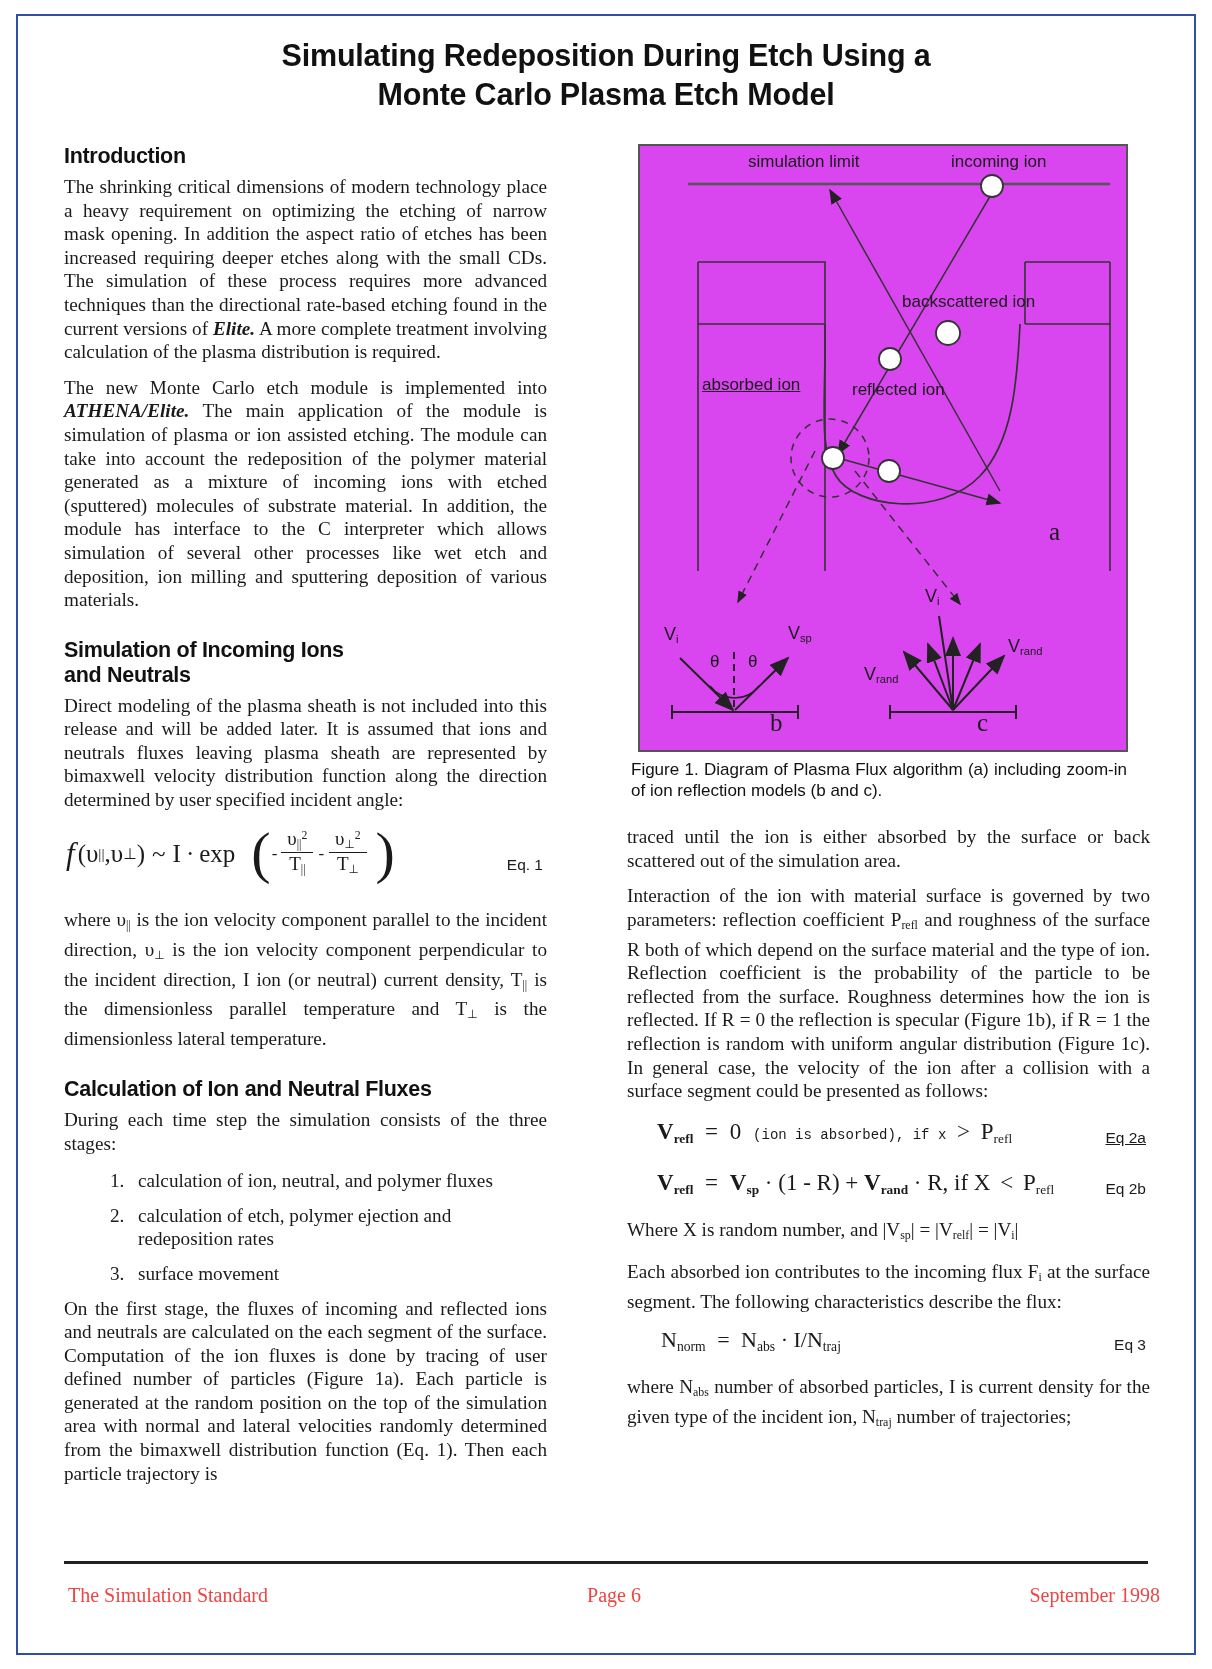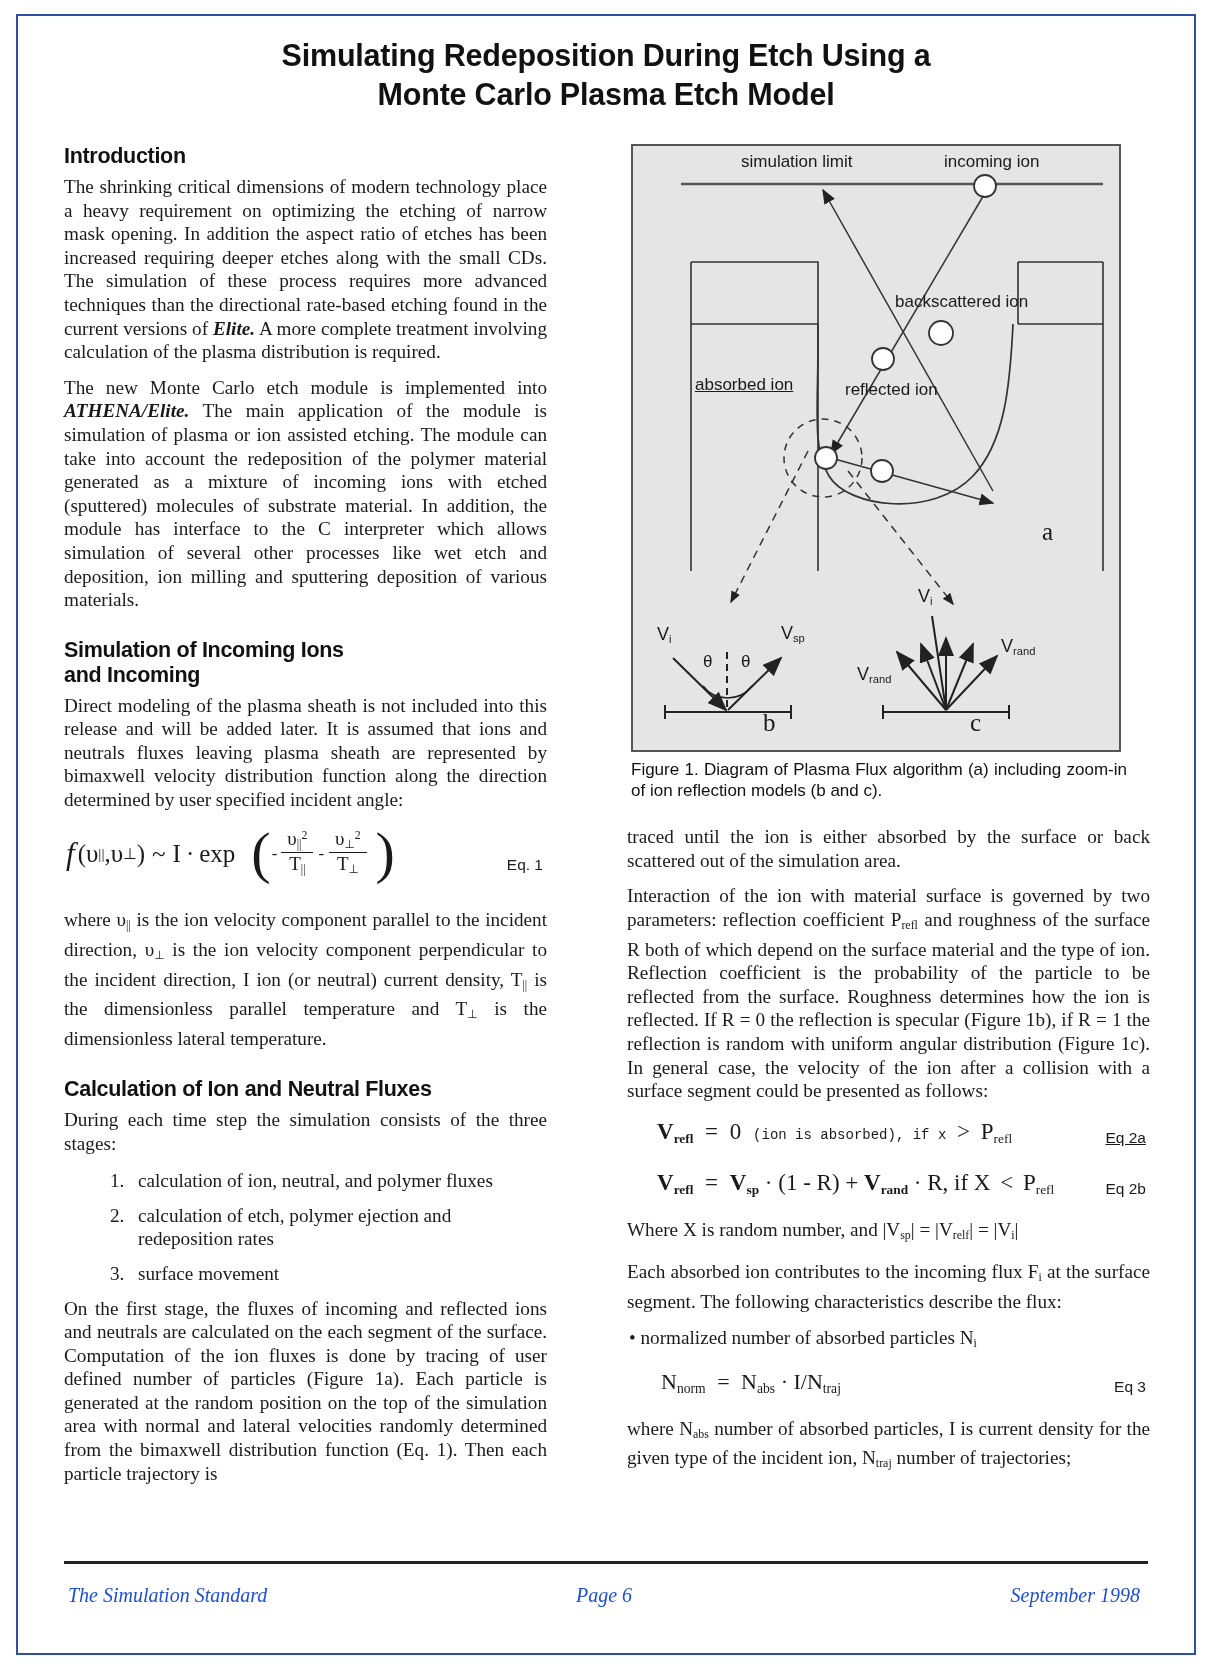--- a/index.html
+++ b/index.html
@@ -131,22 +131,22 @@
     content:counter(st) ".";
     position:absolute;left:0;top:0;
   }
 
   
   .figure-box{
     position:relative;
     width:490px;height:608px;
     border:2.5px solid #555;
     box-sizing:border-box;
-    background:#e5e5e5;
-    margin-left:4px;
+    background:#d946ef;
+    margin-left:11px;
   }
   .figure-box svg{display:block;}
   .fig-caption{
     width:496px;
     margin:7px 0 0 4px;
     font-family:"Liberation Sans", sans-serif;
     font-size:17px;
     line-height:21px;
     text-align:justify;
     color:#111;
@@ -177,26 +177,25 @@
   }
 
   
   .footer-rule{
     position:absolute;
     left:24px;right:24px;bottom:76px;
     height:3px;background:#222;
   }
   .footer{
     position:absolute;
-    left:24px;right:28px;bottom:22px;
+    left:24px;right:8px;bottom:22px;
     height:34px;
     font-family:"Liberation Serif", serif;
-    font-style:italic;
     font-size:20px;
-    color:#1d4ed8;
+    color:#ef4444;
   }
   .footer .fl{position:absolute;left:4px;top:0;}
   .footer .fc{position:absolute;left:0;right:0;text-align:center;top:0;}
   .footer .fr{position:absolute;right:4px;top:0;}
 </style>
 </head>
 <body>
 
 <div class="page-frame"></div>
 
@@ -212,21 +211,21 @@
     <div class="col-left">
 
       <h2 class="sec">Introduction</h2>
 
       <p class="body"><span>The shrinking critical dimensions of modern technology place a heavy requirement on optimizing the etching of narrow mask opening. In addition the aspect ratio of etches has been increased requiring deeper etches along with the small CDs. The simulation of these process requires more advanced techniques than the directional rate-based etching found in the current versions of </span><span class="bi">Elite.</span><span> A more complete treatment involving calculation of the plasma distribution is required.</span></p>
 
       <p class="body"><span>The new Monte Carlo etch module is implemented into </span><span class="bi">ATHENA/Elite.</span><span> The main application of the module is simulation of plasma or ion assisted etching. The module can take into account the redeposition of the polymer material generated as a mixture of incoming ions with etched (sputtered) molecules of substrate material. In addition, the module has interface to the C interpreter which allows simulation of several other processes like wet etch and deposition, ion milling and sputtering deposition of various materials.</span></p>
 
       <h2 class="sec tight">
         <span>Simulation of Incoming Ions</span>
-        <span class="l2">and Incoming</span>
+        <span class="l2">and Neutrals</span>
       </h2>
 
       <p class="body">Direct modeling of the plasma sheath is not included into this release and will be added later. It is assumed that ions and neutrals fluxes leaving plasma sheath are represented by bimaxwell velocity distribution function along the direction determined by user specified incident angle:</p>
 
       <div class="eq1-wrap">
         <div class="eq1">
           <span class="fn">f</span>
           <span>(</span>
           <span>υ</span>
             <sub>||</sub>
@@ -374,21 +373,20 @@
         <span> · R, if X</span>
         <span style="padding:0 4px">&lt;</span>
         <span>P</span><sub>refl</sub>
         <span class="eqno2" style="top:6px;">Eq 2b</span>
       </div>
 
       <p class="body"><span>Where X is random number, and |V</span><sub>sp</sub><span>|  =  |V</span><sub>relf</sub><span>|  =  |V</span><sub>i</sub><span>|</span></p>
 
       <p class="body"><span>Each absorbed ion contributes to the incoming flux F</span><sub>i</sub><span> at the surface segment. The following characteristics describe the flux:</span></p>
 
-      <p class="bullet"><span>• normalized number of absorbed particles N</span><sub>i</sub></p>
 
       <div class="eqline3">
         <span>N</span><sub>norm</sub>
         <span style="padding:0 6px">=</span>
         <span>N</span><sub>abs</sub>
         <span> · I/N</span><sub>traj</sub>
         <span class="eqno2" style="top:5px;">Eq 3</span>
       </div>
 
       <p class="body last"><span>where N</span><sub>abs</sub><span> number of absorbed particles, I is current density for the given type of the incident ion, N</span><sub>traj</sub><span> number of trajectories;</span></p>

